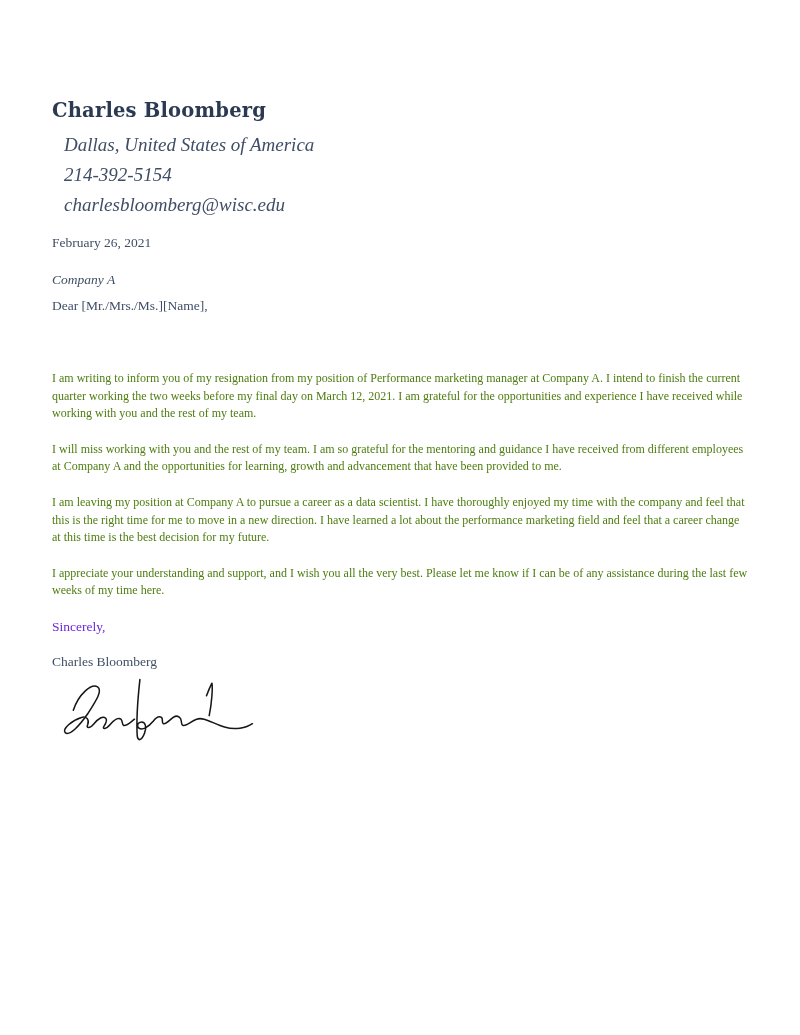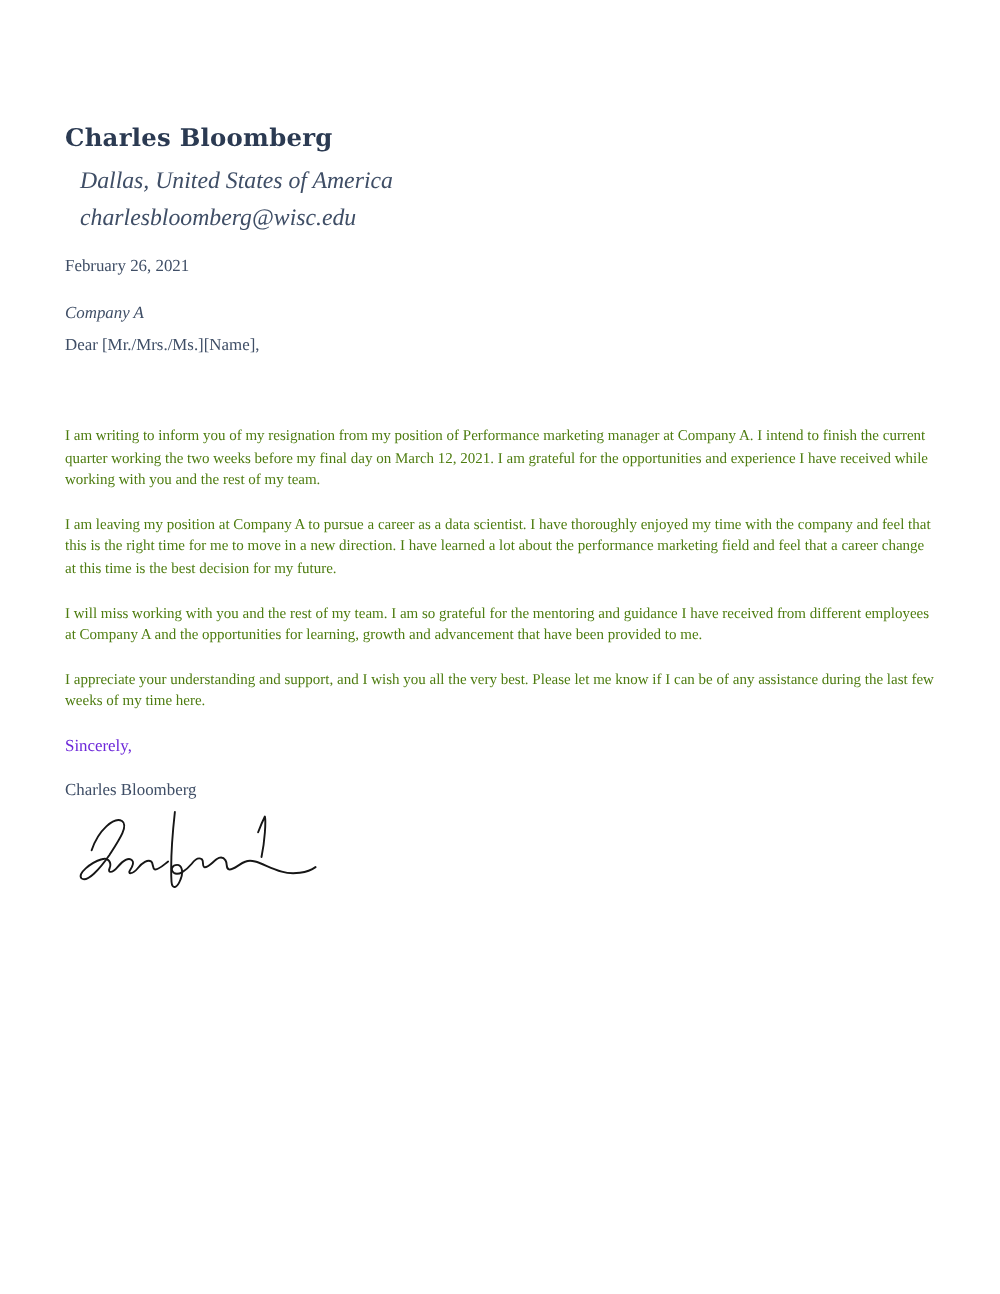--- a/index.html
+++ b/index.html
@@ -76,33 +76,34 @@
   }
 </style>
 </head>
 <body>
 
 <div class="page">
 
   <header>
     <h1 class="sender-name">Charles Bloomberg</h1>
     <p class="contact-line">Dallas, United States of America</p>
+    <p class="contact-line">214-392-5154</p>
     <p class="contact-line">charlesbloomberg@wisc.edu</p>
   </header>
 
   <p class="meta-line date-line">February 26, 2021</p>
 
   <p class="meta-line recipient-line">Company A</p>
 
   <p class="meta-line salutation-line">Dear [Mr./Mrs./Ms.][Name],</p>
 
   <section class="letter-body">
     <p class="body-paragraph">I am writing to inform you of my resignation from my position of Performance marketing manager at Company A. I intend to finish the current quarter working the two weeks before my final day on March 12, 2021. I am grateful for the opportunities and experience I have received while working with you and the rest of my team.</p>
+    <p class="body-paragraph">I will miss working with you and the rest of my team. I am so grateful for the mentoring and guidance I have received from different employees at Company A and the opportunities for learning, growth and advancement that have been provided to me.</p>
     <p class="body-paragraph">I am leaving my position at Company A to pursue a career as a data scientist. I have thoroughly enjoyed my time with the company and feel that this is the right time for me to move in a new direction. I have learned a lot about the performance marketing field and feel that a career change at this time is the best decision for my future.</p>
-    <p class="body-paragraph">I will miss working with you and the rest of my team. I am so grateful for the mentoring and guidance I have received from different employees at Company A and the opportunities for learning, growth and advancement that have been provided to me.</p>
     <p class="body-paragraph">I appreciate your understanding and support, and I wish you all the very best. Please let me know if I can be of any assistance during the last few weeks of my time here.</p>
   </section>
 
   <p class="closing-line">Sincerely,</p>
 
   <p class="signed-name-line">Charles Bloomberg</p>
 
   <div class="signature-wrap">
     <svg viewBox="0 0 230 80" xmlns="http://www.w3.org/2000/svg" aria-hidden="true">
       <g fill="none" stroke="#161616" stroke-width="1.7" stroke-linecap="round" stroke-linejoin="round">

